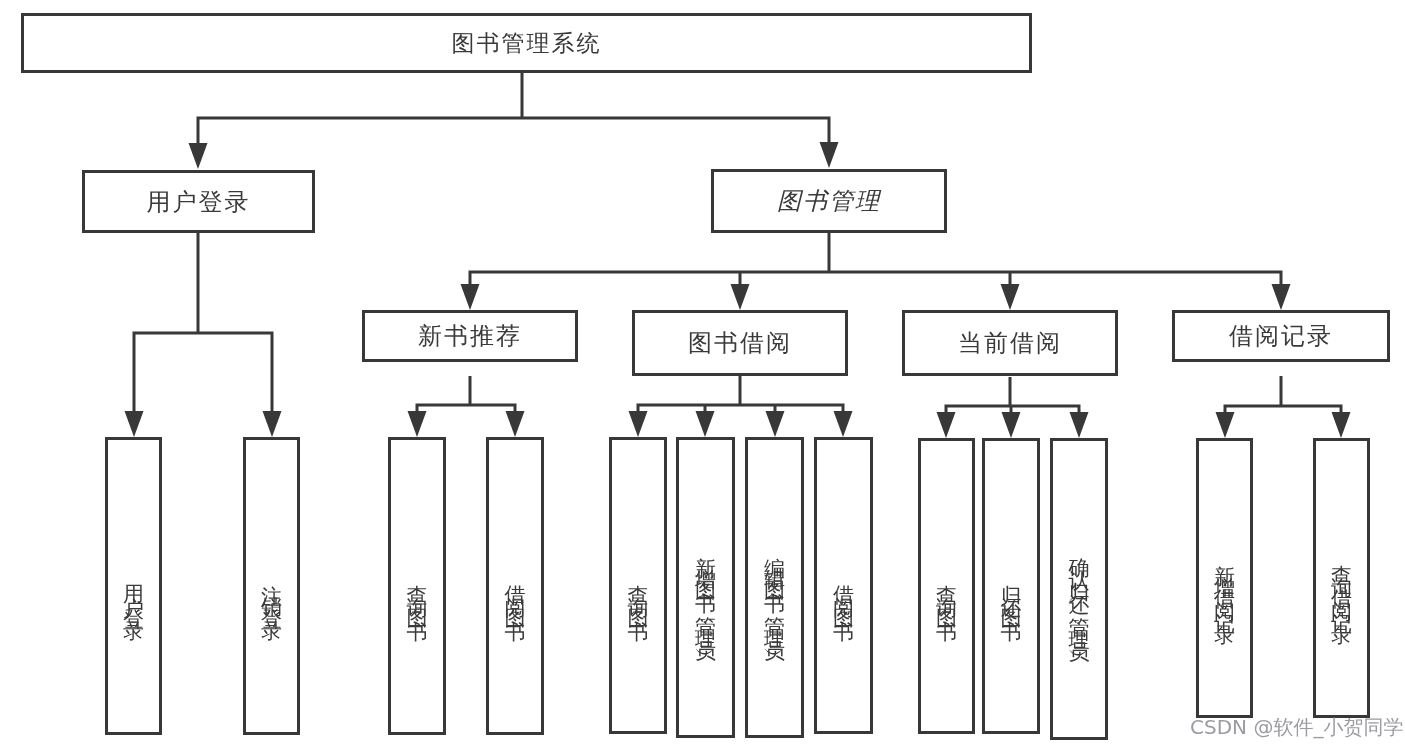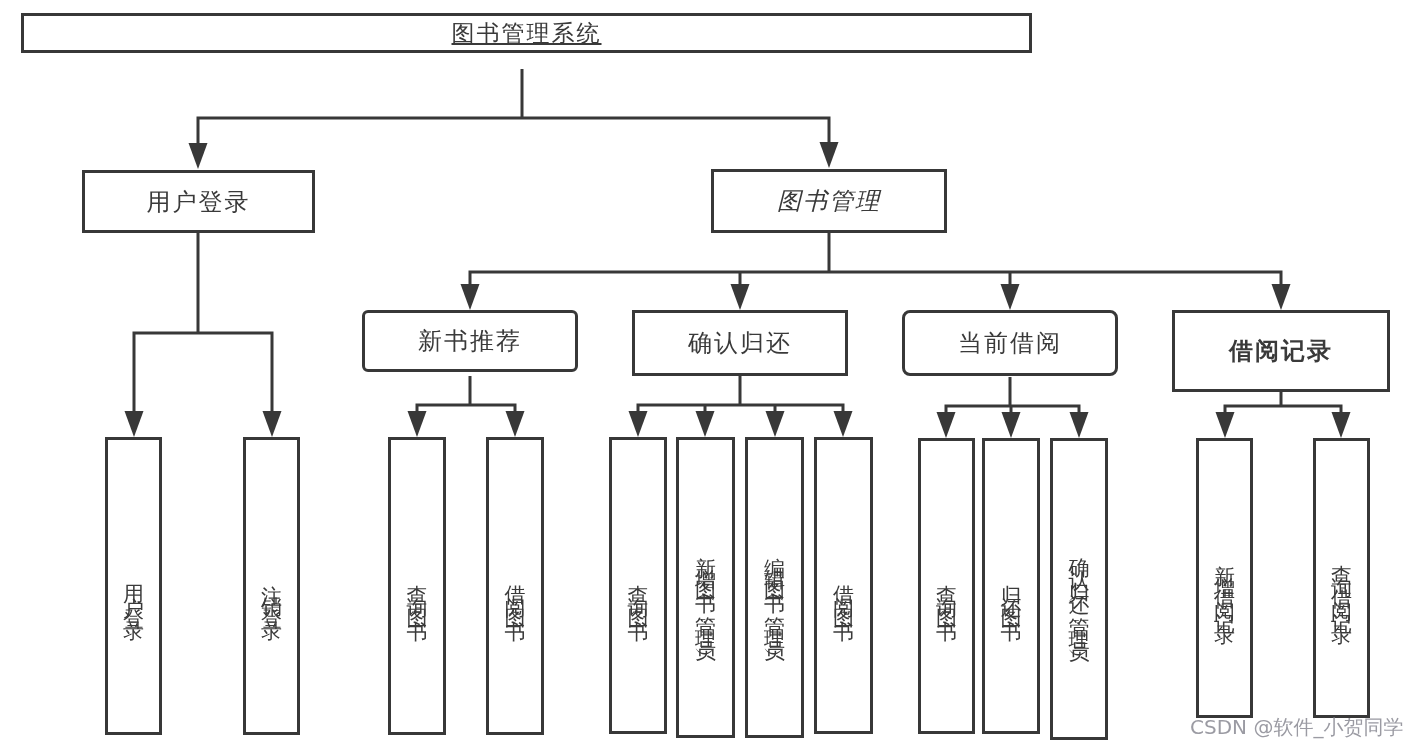--- a/index.html
+++ b/index.html
@@ -80,41 +80,41 @@
       <polygon points="765.5,411 784.5,411 775,437"></polygon>
       <polygon points="833.5,411 852.5,411 843,437"></polygon>
       <polygon points="936.5,412 955.5,412 946,438"></polygon>
       <polygon points="1001.5,412 1020.5,412 1011,438"></polygon>
       <polygon points="1069.5,412 1088.5,412 1079,438"></polygon>
       <polygon points="1215.5,412 1234.5,412 1225,438"></polygon>
       <polygon points="1331.5,412 1350.5,412 1341,438"></polygon>
     </g>
   </svg>
 
-  <div class="node root" style="left:21px;top:13px;width:1011px;height:40px;text-decoration:underline;">
+  <div class="node root" style="left:21px;top:13px;width:1011px;height:60px;">
     <span>图书管理系统</span>
   </div>
 
   <div class="node" style="left:82px;top:170px;width:233px;height:63px;">
     <span>用户登录</span>
   </div>
   <div class="node" style="left:711px;top:169px;width:236px;height:64px;font-style:italic;">
     <span>图书管理</span>
   </div>
 
-  <div class="node" style="left:362px;top:310px;width:216px;height:62px;border-radius:6px;">
+  <div class="node" style="left:362px;top:310px;width:216px;height:52px;">
     <span>新书推荐</span>
   </div>
   <div class="node" style="left:632px;top:310px;width:216px;height:66px;">
-    <span>确认归还</span>
+    <span>图书借阅</span>
   </div>
-  <div class="node" style="left:902px;top:310px;width:216px;height:66px;border-radius:8px;">
+  <div class="node" style="left:902px;top:310px;width:216px;height:66px;">
     <span>当前借阅</span>
   </div>
-  <div class="node" style="left:1172px;top:310px;width:218px;height:82px;font-weight:bold;">
+  <div class="node" style="left:1172px;top:310px;width:218px;height:52px;">
     <span>借阅记录</span>
   </div>
 
   <div class="col" style="left:105px;top:437px;width:57px;height:298px;">
     <span class="vtxt">用户登录</span>
   </div>
   <div class="col" style="left:243px;top:437px;width:57px;height:298px;">
     <span class="vtxt">注销登录</span>
   </div>
 

